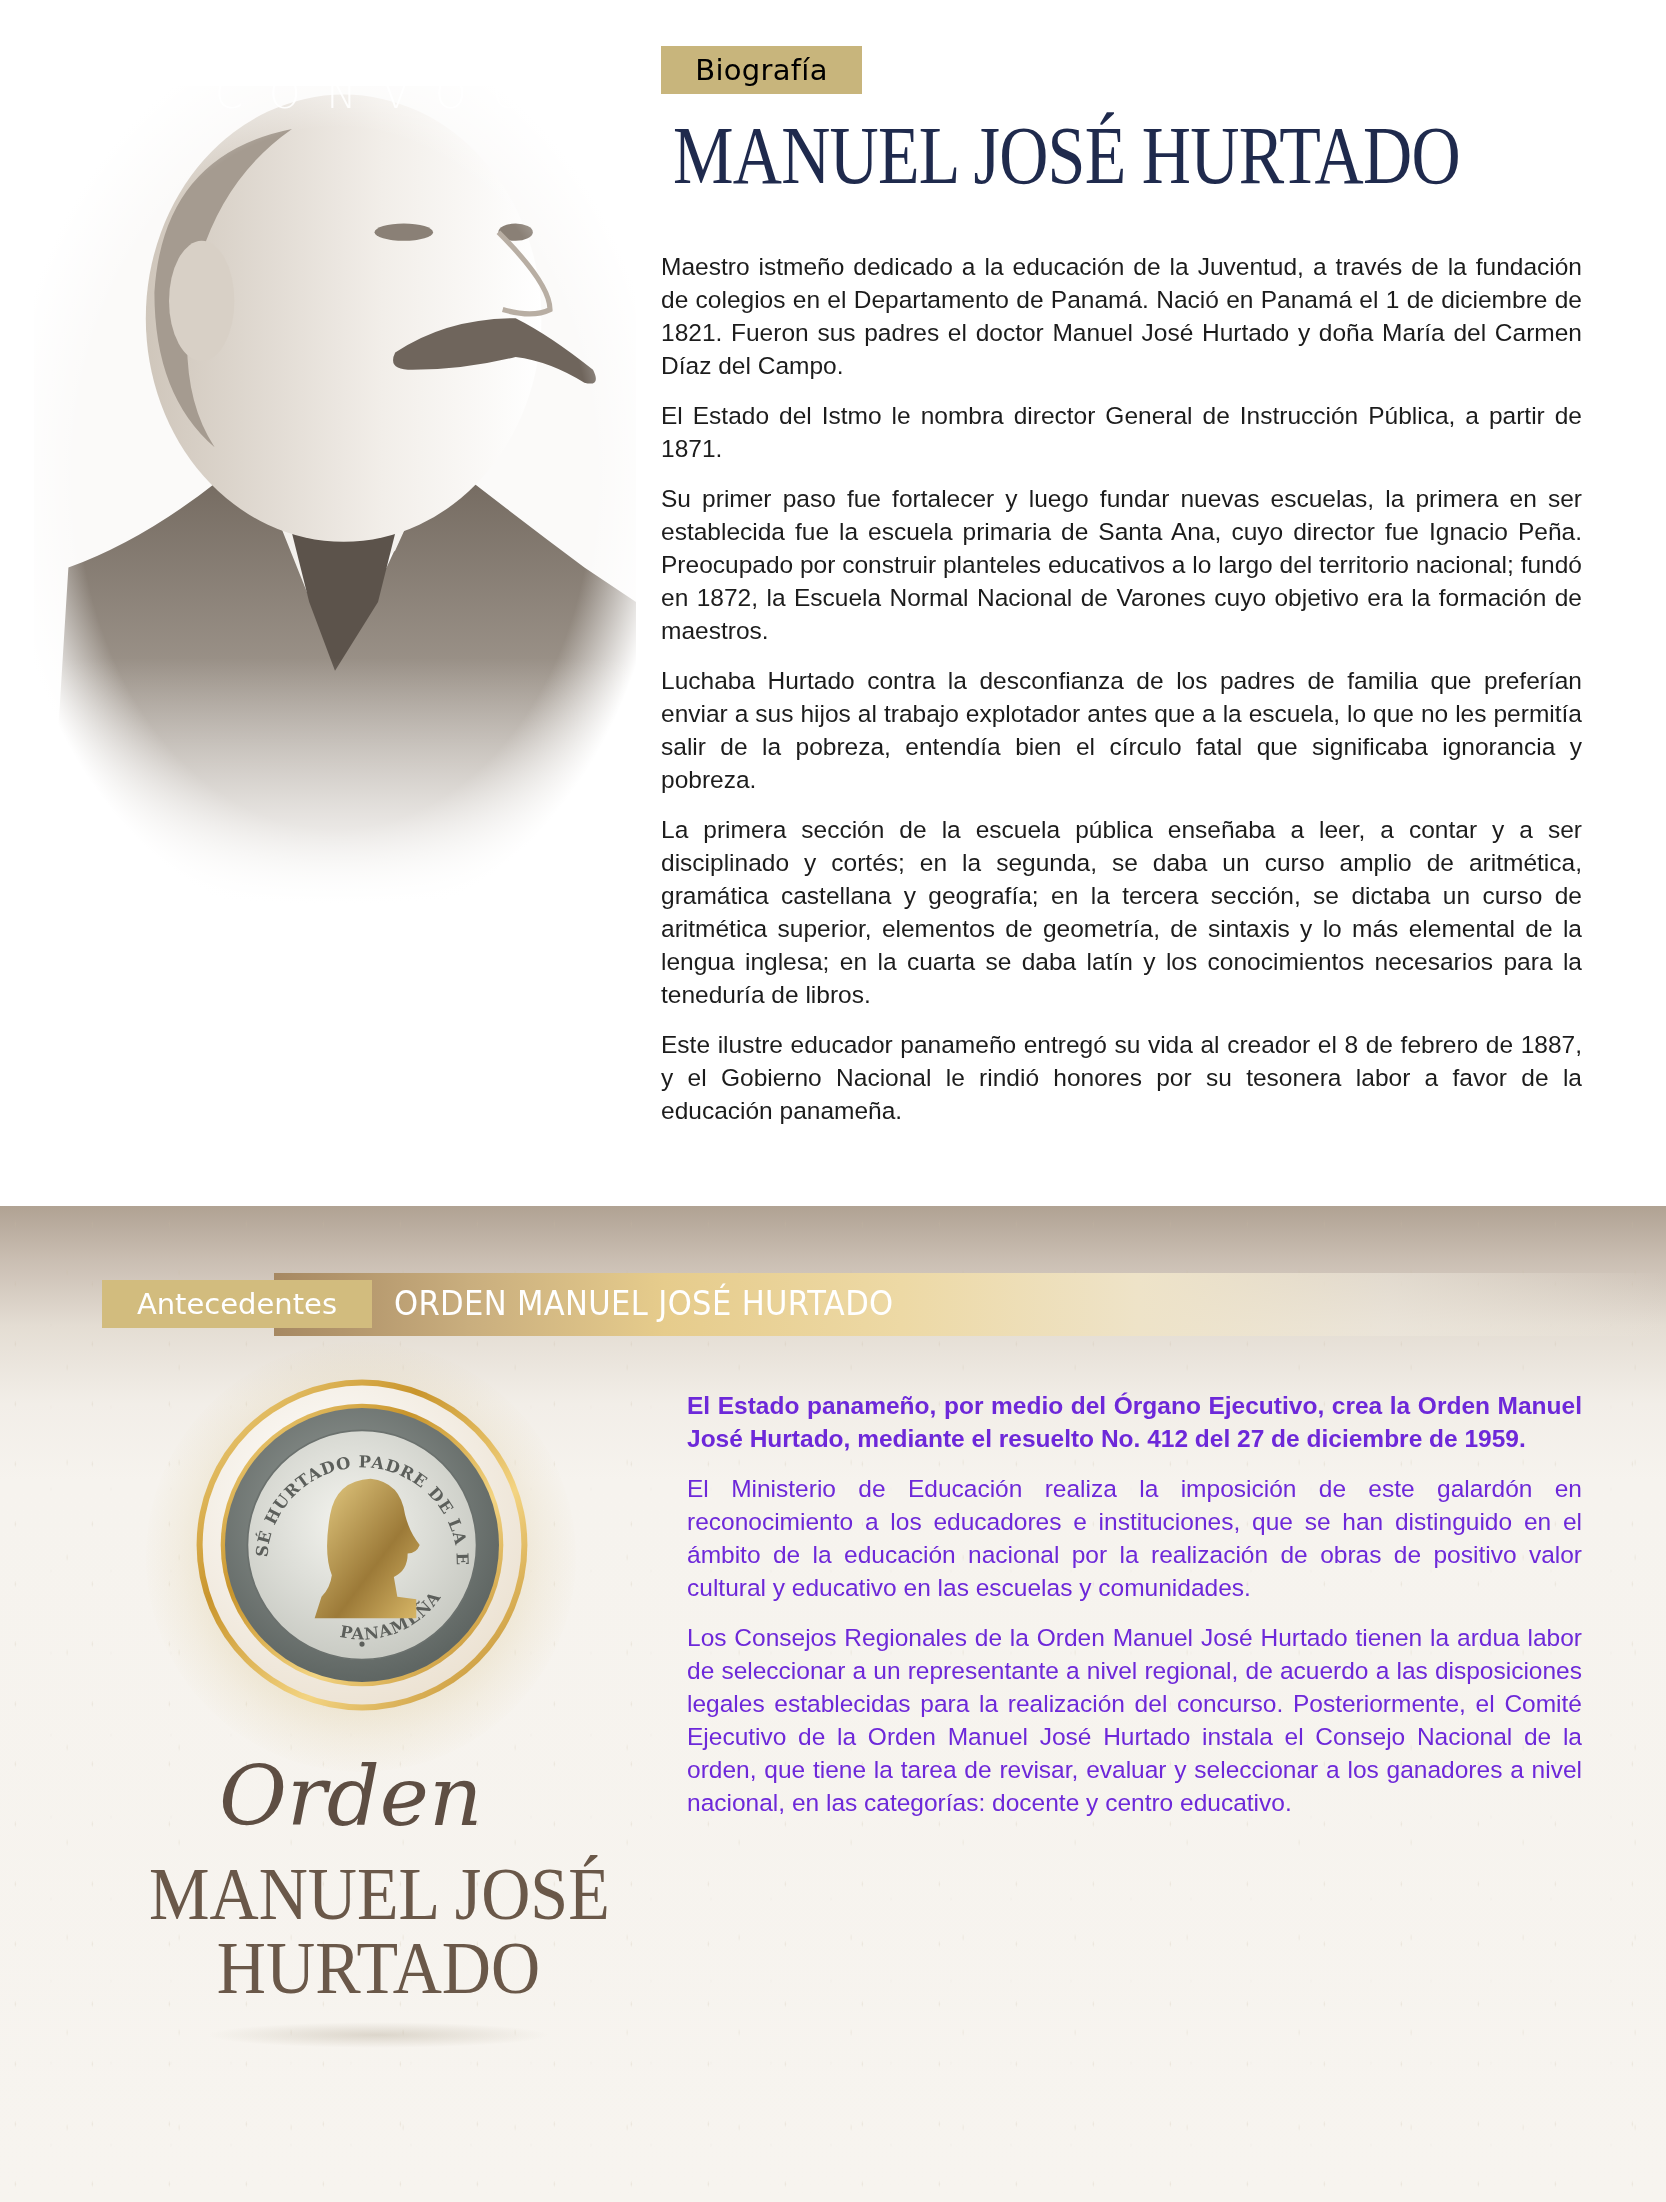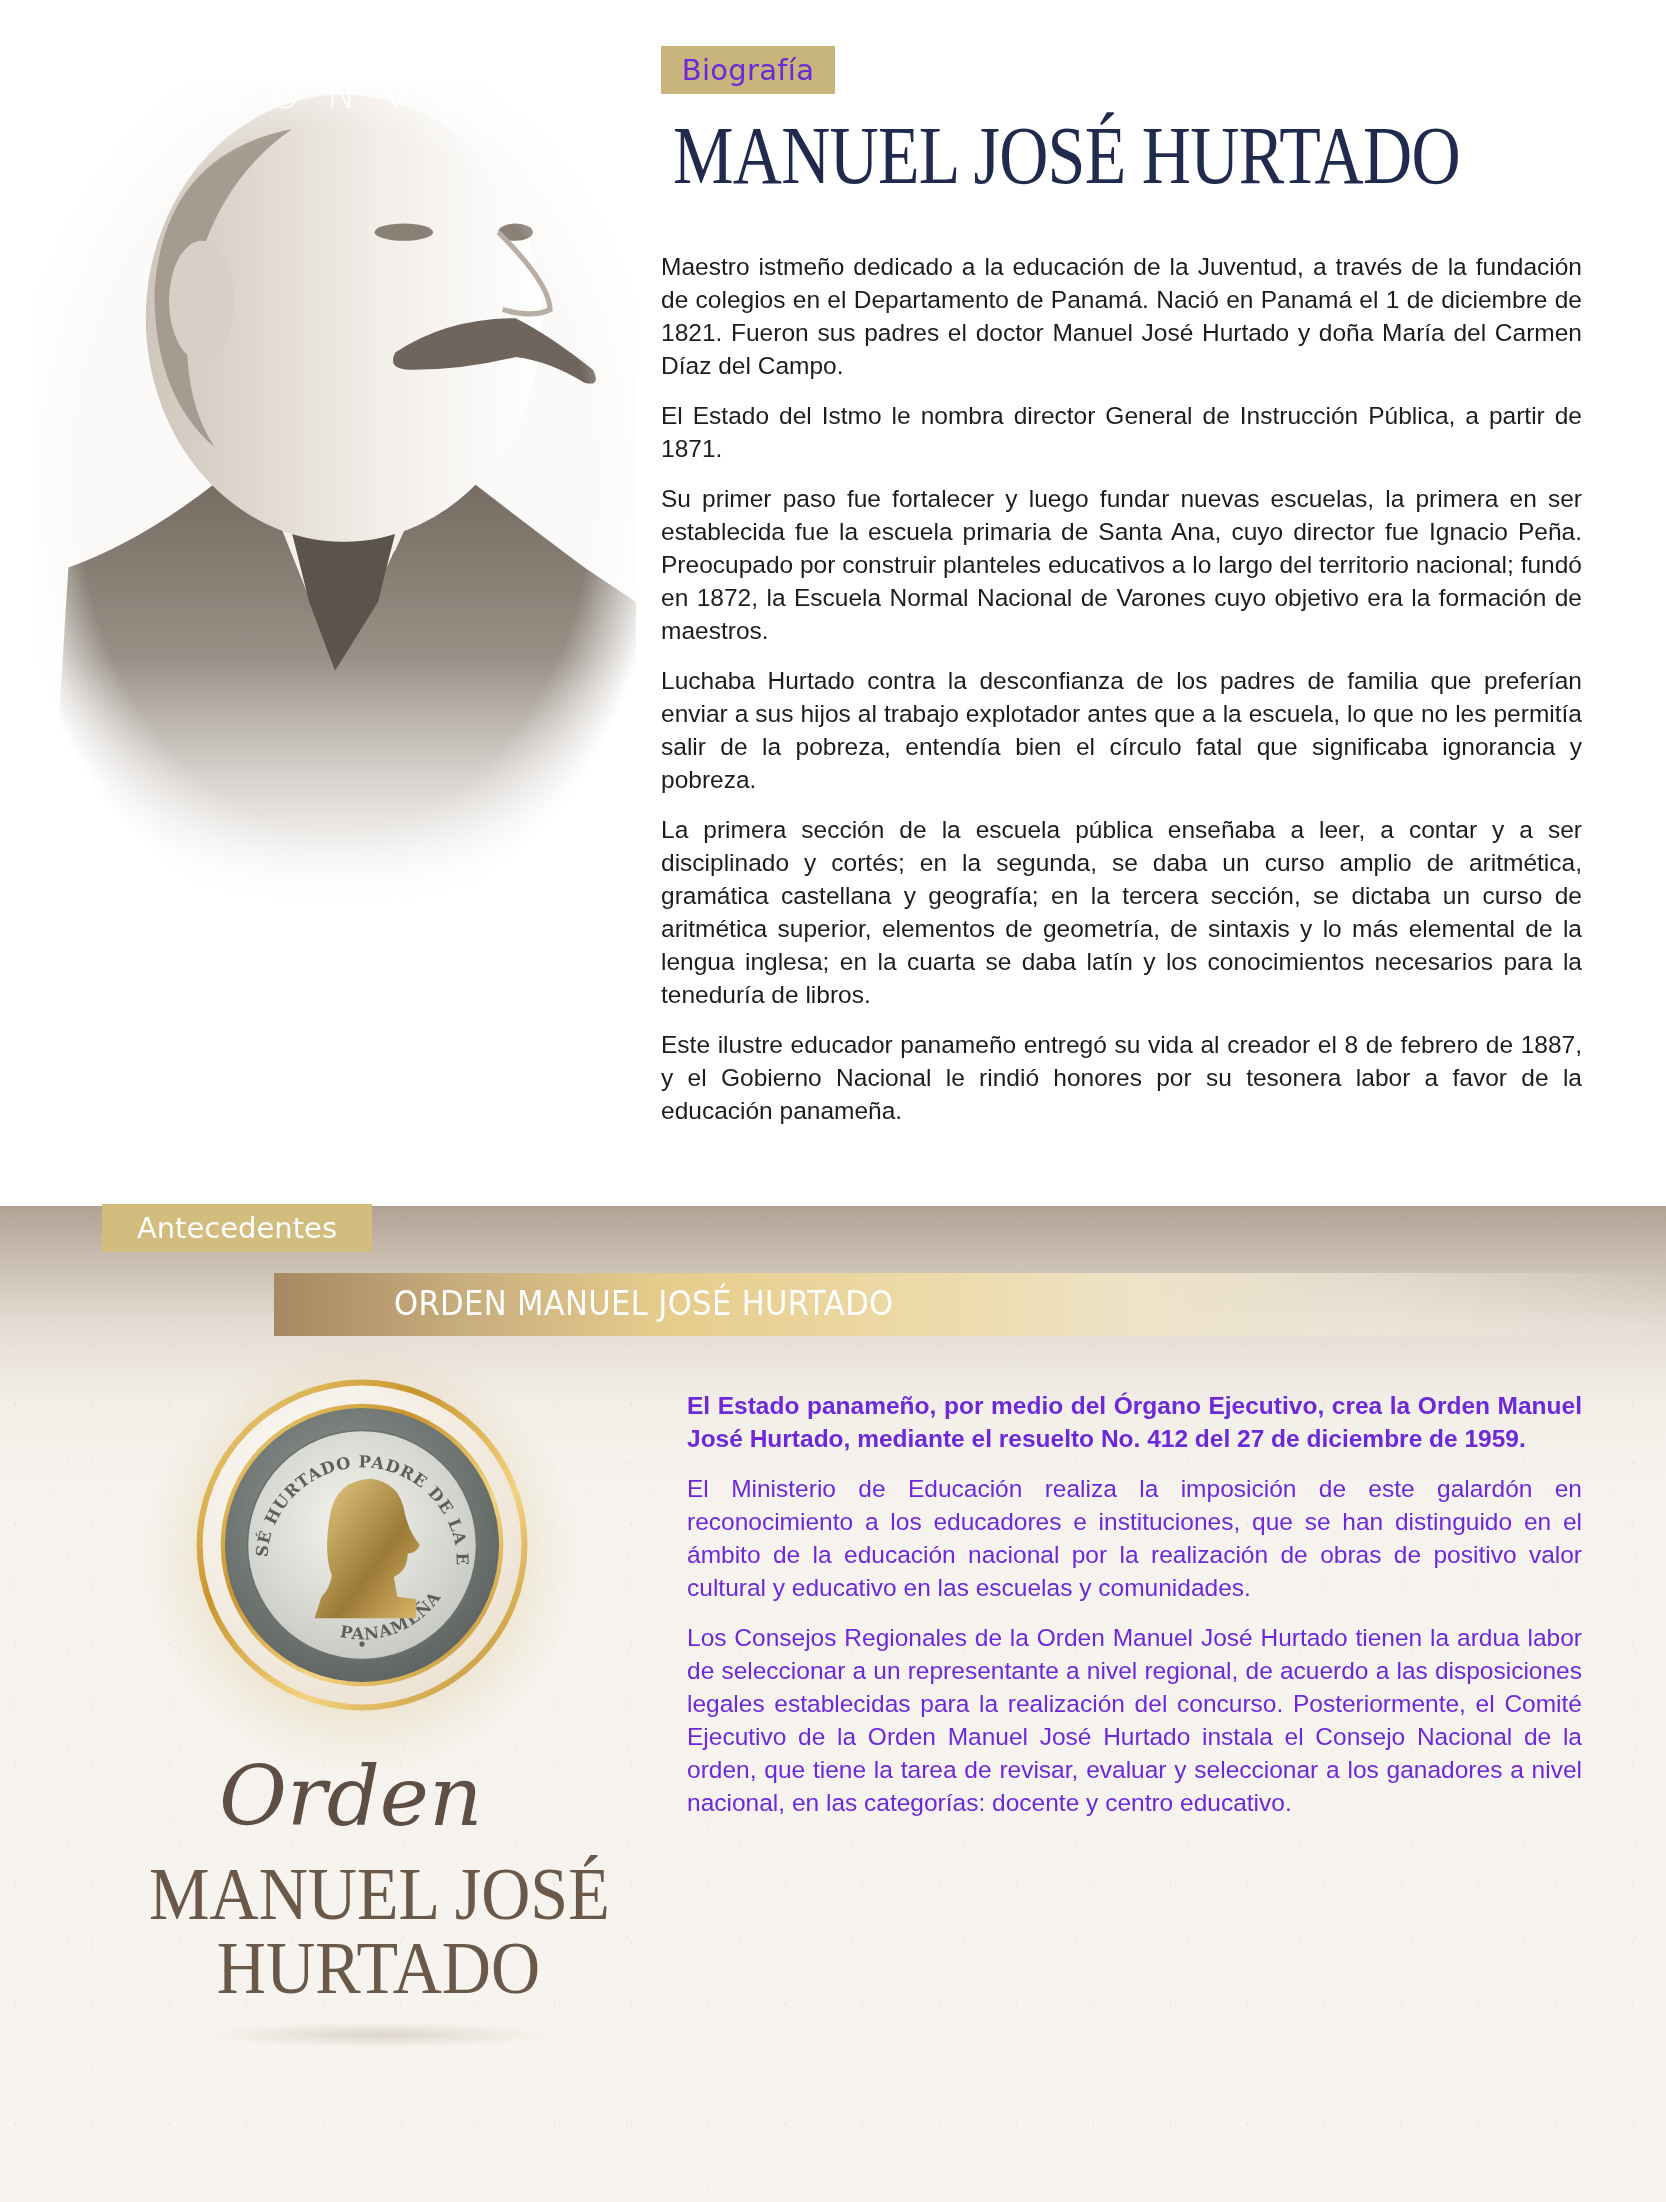--- a/index.html
+++ b/index.html
@@ -13,22 +13,22 @@
   
   .portrait-wrap {
     left:34px; top:86px; width:602px; height:817px;
   }
   .ghost-word {
     left:215px; top:71px; font-family:"DejaVu Sans", sans-serif; font-size:40px;
     letter-spacing:26px; color:rgba(255,255,255,0.9); font-weight:300;
     z-index:3;
   }
   .badge-bio {
-    left:661px; top:46px; width:174px; height:48px;
-    background:#C8B57C; color:#6d28d9;
+    left:661px; top:46px; width:201px; height:48px;
+    background:#C8B57C; color:#000000;
     font-family:"DejaVu Sans", sans-serif; font-size:29px;
     display:flex; align-items:center; justify-content:center;
     letter-spacing:0.3px;
   }
   .main-title {
     left:673px; top:110px; width:946px;
     font-family:"Liberation Serif", serif; font-size:83px; color:#1F2A4D;
     letter-spacing:-0.9px; transform:scaleX(0.82); transform-origin:left top;
     white-space:nowrap; line-height:1.1;
   }
@@ -51,21 +51,21 @@
       radial-gradient(ellipse 1.7px 6px at 60% 70%, rgba(200,185,160,0.2), transparent 70%),
       radial-gradient(ellipse 0.9px 4.3px at 85% 45%, rgba(200,185,160,0.22), transparent 70%);
     background-size:77px 60px, 112px 95px, 60px 82px;
     pointer-events:none;
   }
   .gold-bar {
     left:274px; top:1273px; width:1393px; height:63px;
     background:linear-gradient(to right, #A68862 0%, #C9AE7E 14%, #E6CC8C 28%, #EDD9A5 45%, #EEE3C8 62%, rgba(238,232,220,0.6) 80%, rgba(240,236,230,0) 100%);
   }
   .badge-ant {
-    left:102px; top:1204px; width:270px; height:48px;
+    left:102px; top:1280px; width:270px; height:48px;
     background:#D2BC7E; color:#ffffff;
     font-family:"DejaVu Sans", sans-serif; font-size:29px;
     display:flex; align-items:center; justify-content:center;
   }
   .bar-title {
     left:394px; top:1283px; font-family:"DejaVu Sans", sans-serif; font-size:34px;
     color:#ffffff; letter-spacing:0.4px; white-space:nowrap;
     transform:scaleX(0.9); transform-origin:left top;
   }
   .order-text {

